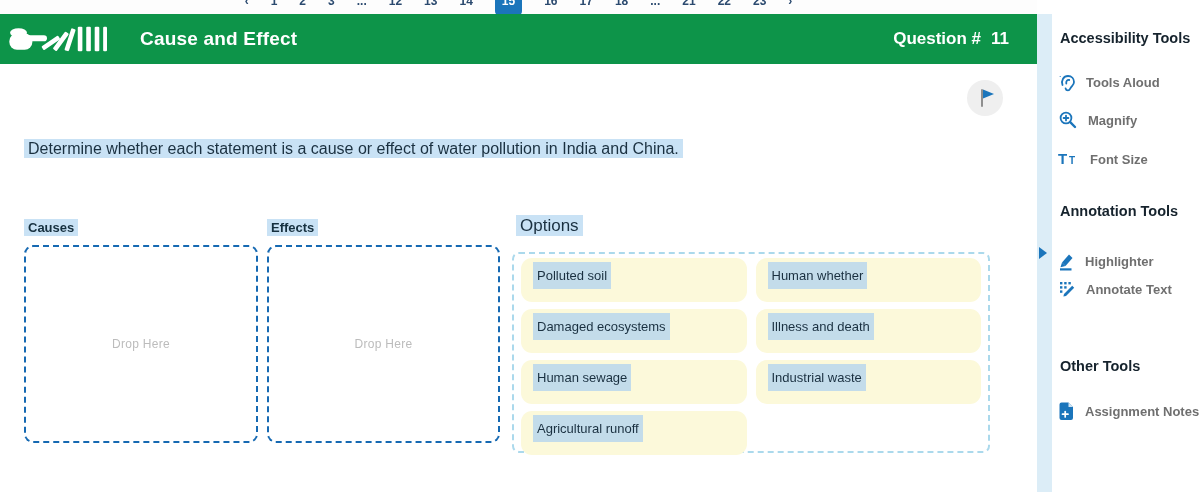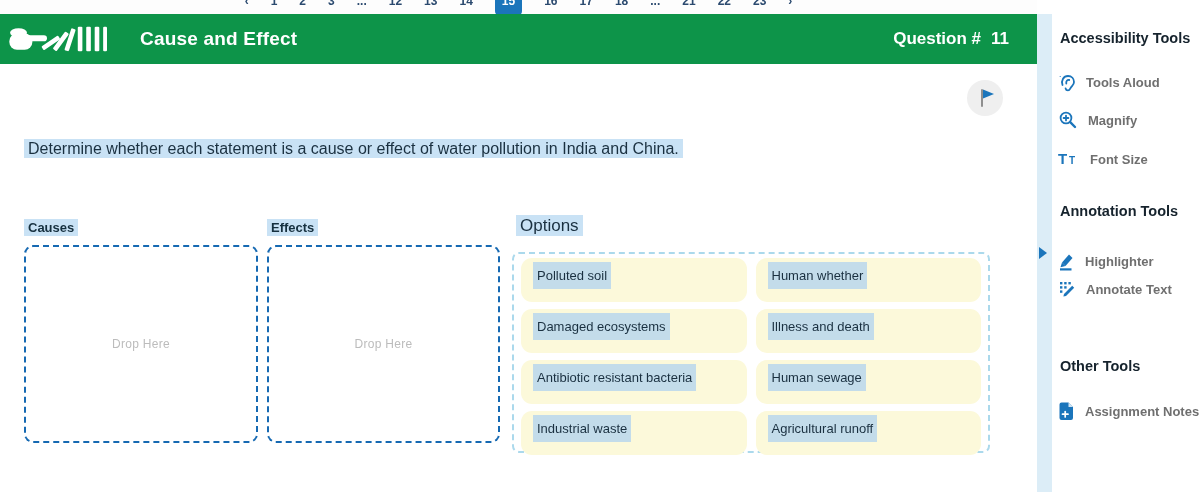--- a/index.html
+++ b/index.html
@@ -141,21 +141,20 @@
 
       <div class="options-label">
         <span class="hl">Options</span>
       </div>
 
       <div class="options-box">
         <div class="option-card"><span>Polluted soil</span></div>
         <div class="option-card"><span>Human whether</span></div>
         <div class="option-card"><span>Damaged ecosystems</span></div>
         <div class="option-card"><span>Illness and death</span></div>
-        <div class="option-card"><span>Antibiotic resistant bacteria</span></div>
         <div class="option-card"><span>Human sewage</span></div>
         <div class="option-card"><span>Industrial waste</span></div>
         <div class="option-card"><span>Agricultural runoff</span></div>
       </div>
 
     </div>
   </div>
 
   <div class="strip">
     <div class="collapse-arrow"></div>

